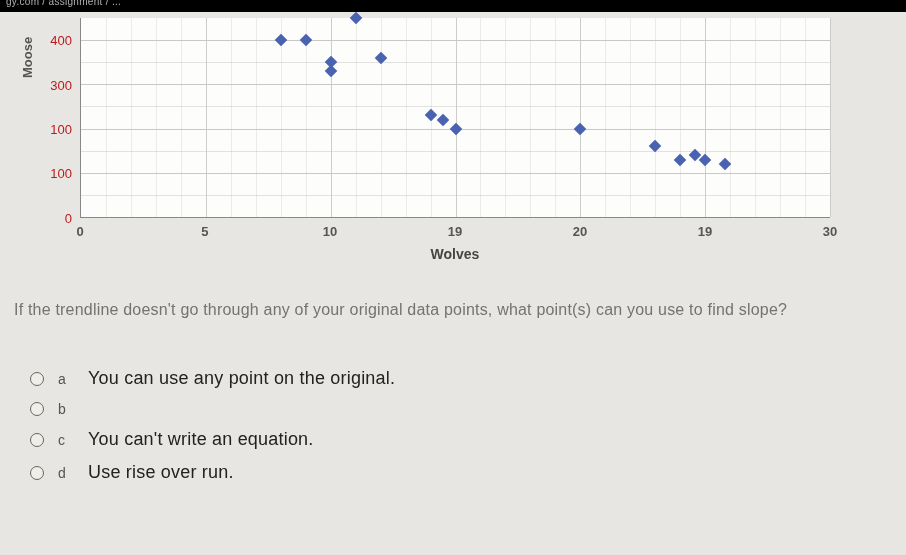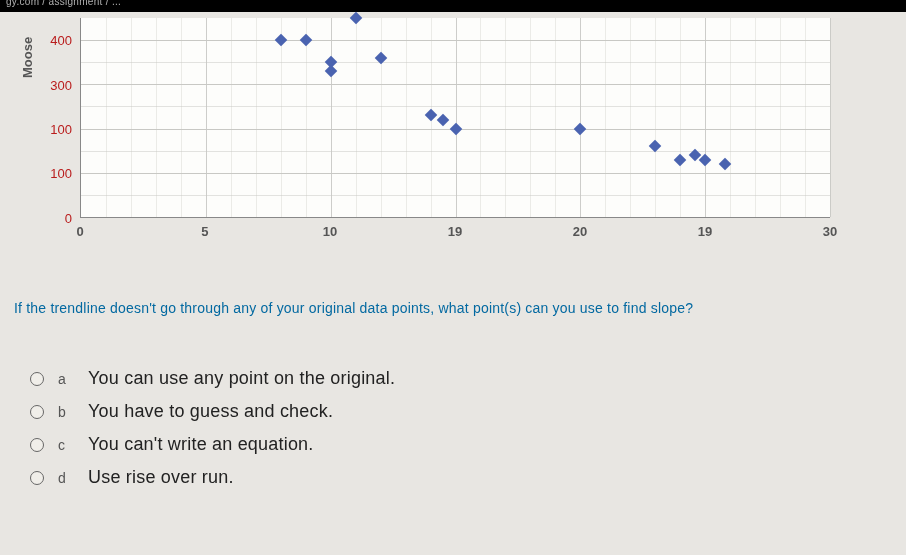--- a/index.html
+++ b/index.html
@@ -110,23 +110,23 @@
     font-weight: bold;
     color: #444;
     filter: blur(0.4px);
   }
 
   .question {
     position: absolute;
     top: 298px;
     left: 14px;
     right: 10px;
-    font-size: 14px;
+    font-size: 16px;
     line-height: 1.45;
-    color: #0369a1;
+    color: #737373;
     letter-spacing: 0.2px;
   }
 
   .options {
     position: absolute;
     top: 368px;
     left: 30px;
     right: 20px;
   }
   .option {
@@ -232,34 +232,34 @@
   <div class="xticks">
     <div class="xtick" style="left:0%">0</div>
     <div class="xtick" style="left:16.66%">5</div>
     <div class="xtick" style="left:33.33%">10</div>
     <div class="xtick" style="left:50%">19</div>
     <div class="xtick" style="left:66.66%">20</div>
     <div class="xtick" style="left:83.33%">19</div>
     <div class="xtick" style="left:100%">30</div>
   </div>
 
+  <div class="xlabel">Wolves</div>
 </div>
 
 <div class="question">If the trendline doesn't go through any of your original data points, what point(s) can you use to find slope?</div>
 
 <div class="options">
   <div class="option">
     <div class="radio"></div>
     <div class="optlabel">a</div>
     <div class="opttext">You can use any point on the original.</div>
   </div>
   <div class="option">
     <div class="radio"></div>
     <div class="optlabel">b</div>
-    <div class="opttext">You have to guess and check.</div>
   </div>
   <div class="option">
     <div class="radio"></div>
     <div class="optlabel">c</div>
     <div class="opttext">You can't write an equation.</div>
   </div>
   <div class="option">
     <div class="radio"></div>
     <div class="optlabel">d</div>
     <div class="opttext">Use rise over run.</div>

